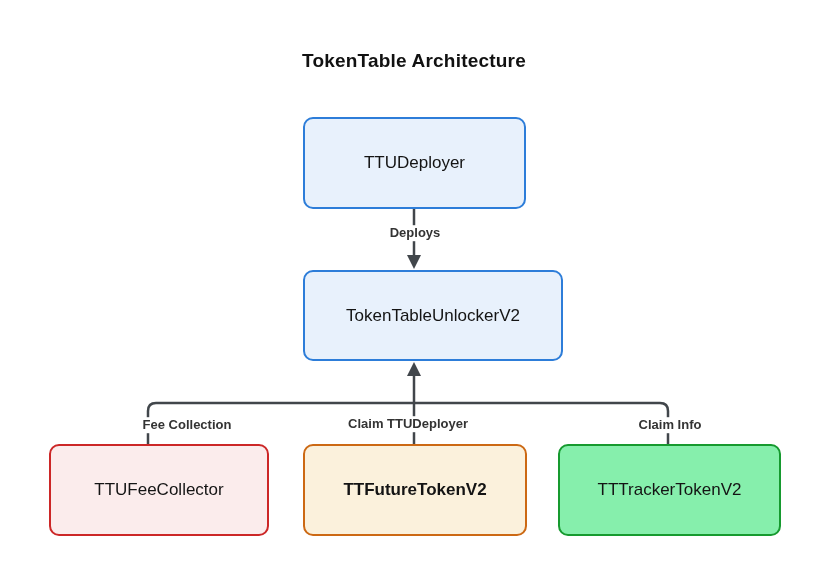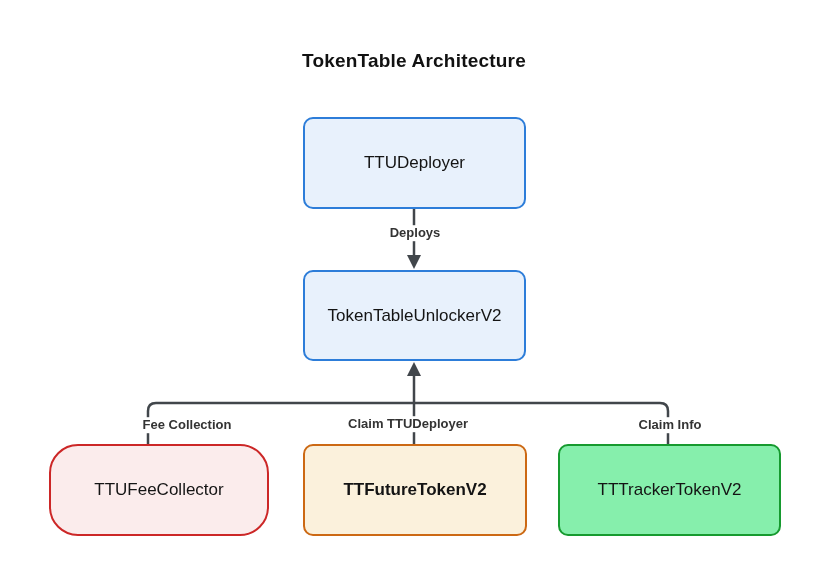--- a/index.html
+++ b/index.html
@@ -37,22 +37,22 @@
     box-sizing: border-box;
     border: 2px solid;
     border-radius: 10px;
     display: flex;
     align-items: center;
     justify-content: center;
     font-size: 17px;
     text-align: center;
   }
   .node-deployer   { left: 303px; top: 110px; width: 223px; height: 92px; margin-top: 7px; }
-  .node-unlocker   { left: 303px; top: 270px; width: 223px; height: 91px; }
-  .node-fee        { left:  49px; top: 444px; width: 220px; height: 92px; border-radius: 29px; }
+  .node-unlocker   { left: 303px; top: 270px; width: 260px; height: 91px; }
+  .node-fee        { left:  49px; top: 444px; width: 220px; height: 92px; }
   .node-future     { left: 303px; top: 444px; width: 224px; height: 92px; font-weight: bold; }
   .node-tracker    { left: 558px; top: 444px; width: 223px; height: 92px; }
   .edge-label {
     position: absolute;
     transform: translate(-50%, -50%);
     background: #ffffff;
     padding: 0 4px;
     font-size: 13px;
     font-weight: bold;
     white-space: nowrap;

